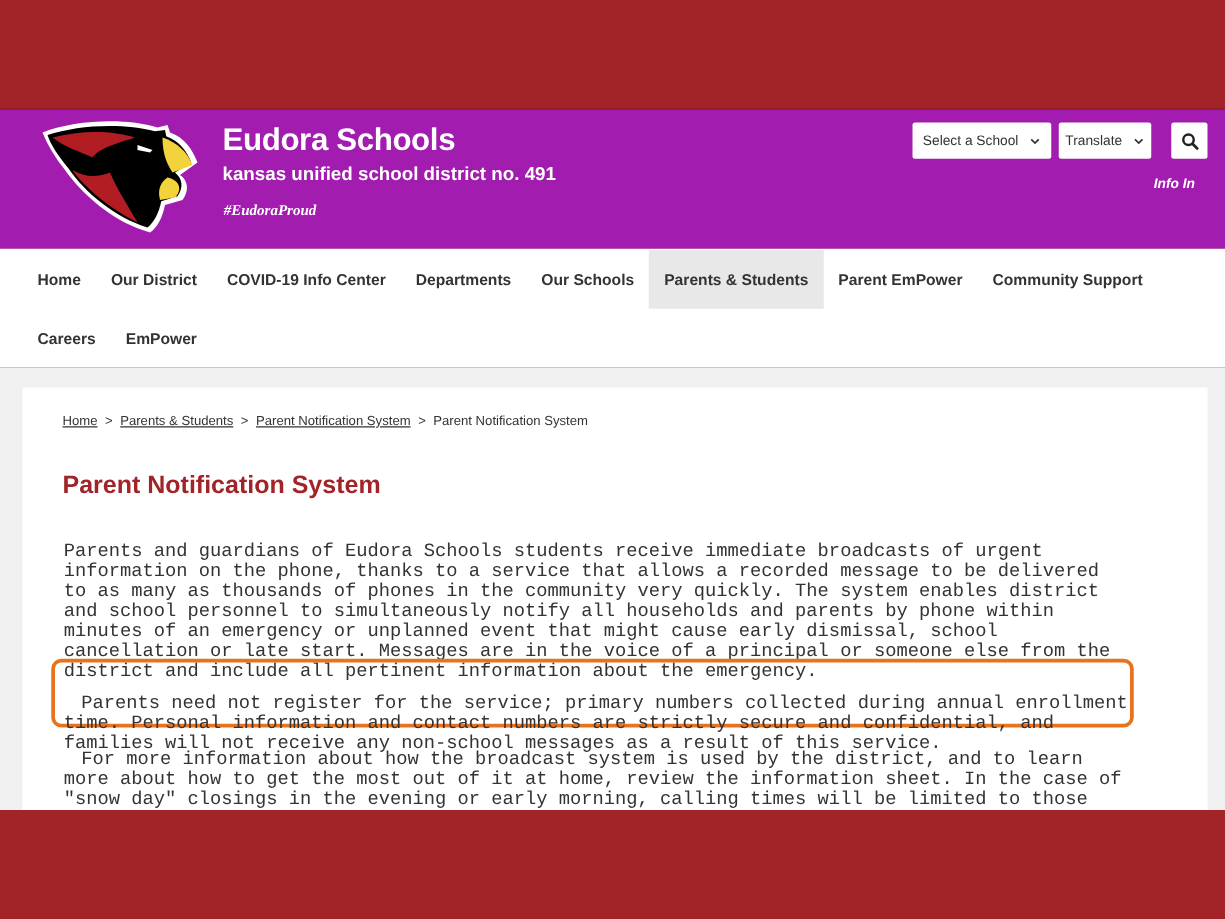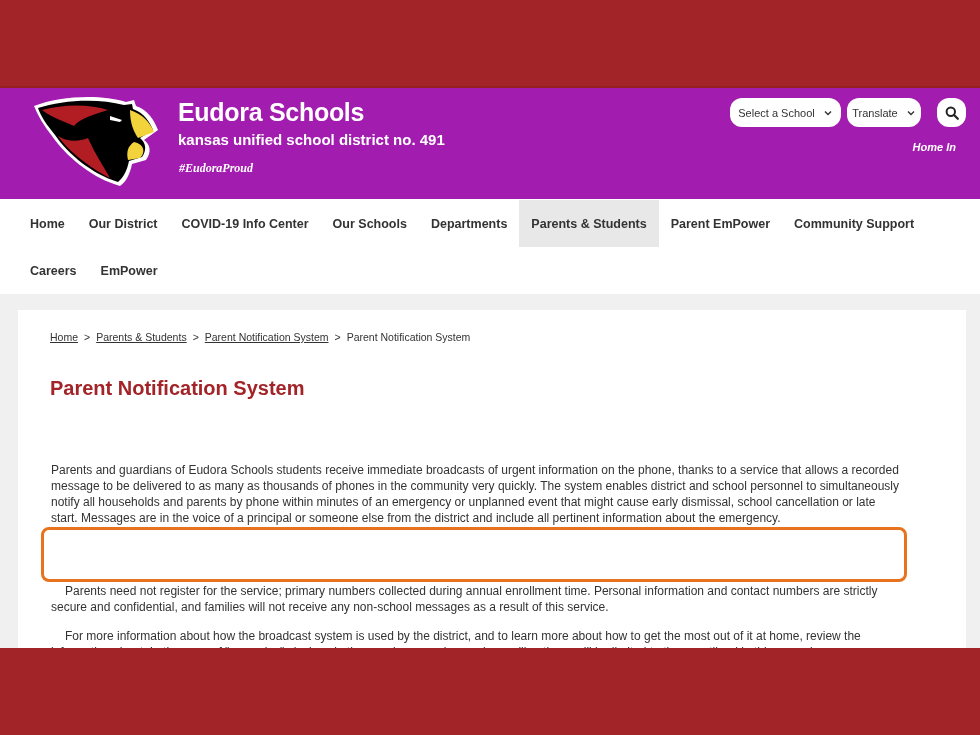--- a/index.html
+++ b/index.html
@@ -32,21 +32,21 @@
       color: #fff; font-size: 15px; font-weight: bold;
       font-family: "Liberation Sans", sans-serif;
     }
     .site-tag {
       position: absolute; left: 179px; top: 73px;
       color: #fff; font-size: 12px; font-weight: bold; font-style: italic;
       font-family: Liberation Serif, serif;
     }
     .hdr-btn {
       position: absolute; top: 10px; height: 29px;
-      background: #fff; border-radius: 12px;
+      background: #fff; border-radius: 2px;
       display: flex; align-items: center; justify-content: center;
       font-size: 11px; color: #333;
       font-family: "Liberation Sans", sans-serif;
       gap: 8px; cursor: pointer;
     }
     .hdr-btn .chev { width: 10px; height: 10px; }
     .btn-school { left: 730px; width: 111px; }
     .btn-translate { left: 847px; width: 74px; }
     .btn-search { left: 937px; width: 29px; }
     .signin {
@@ -86,23 +86,22 @@
       display: flex; gap: 6px; align-items: center;
     }
     .breadcrumb a { color: #333; text-decoration: underline; cursor: pointer; }
     .page-title {
       position: absolute; left: 32px; top: 67px;
       font-size: 20px; font-weight: bold; color: #a32428;
       font-family: "Liberation Sans", sans-serif;
     }
     .para {
       position: absolute; left: 33px; width: 852px;
-      font-size: 12px; line-height: 16px; color: #333;
-      font-family: Liberation Sans, sans-serif;
-      margin-top: 28px;
+      font-size: 15px; line-height: 16px; color: #333;
+      font-family: Liberation Mono, monospace;
     }
     .p1 { top: 124px; }
     .p2 { top: 245px; text-indent: 14px; }
     .p3 { top: 290px; text-indent: 14px; }
     .highlight {
       position: absolute; left: 23px; top: 217px; width: 866px; height: 55px;
       border: 3px solid #e8731e; border-radius: 8px;
     }
     .bottom-band {
       position: absolute; left: 0; top: 648px; width: 980px; height: 87px;
@@ -139,30 +138,30 @@
     <svg class="chev" viewBox="0 0 10 10">
         <path d="M2 3.5 L5 6.5 L8 3.5" stroke="#333" stroke-width="1.4" fill="none"></path>
       </svg>
   </div>
   <div class="hdr-btn btn-search">
     <svg width="14" height="14" viewBox="0 0 14 14">
         <circle cx="5.8" cy="5.8" r="4.2" stroke="#222" stroke-width="2" fill="none"></circle>
         <path d="M9 9 L12.8 12.8" stroke="#222" stroke-width="2.2" stroke-linecap="round"></path>
       </svg>
   </div>
-  <div class="signin">Home In</div>
+  <div class="signin">Info In</div>
 </header>
 
 <nav class="nav">
   <div class="nav-row r1">
     <div class="nav-item">Home</div>
     <div class="nav-item">Our District</div>
     <div class="nav-item">COVID-19 Info Center</div>
+    <div class="nav-item">Departments</div>
     <div class="nav-item">Our Schools</div>
-    <div class="nav-item">Departments</div>
     <div class="nav-item active">Parents &amp; Students</div>
     <div class="nav-item">Parent EmPower</div>
     <div class="nav-item">Community Support</div>
   </div>
   <div class="nav-row r2">
     <div class="nav-item">Careers</div>
     <div class="nav-item">EmPower</div>
   </div>
 </nav>
 

